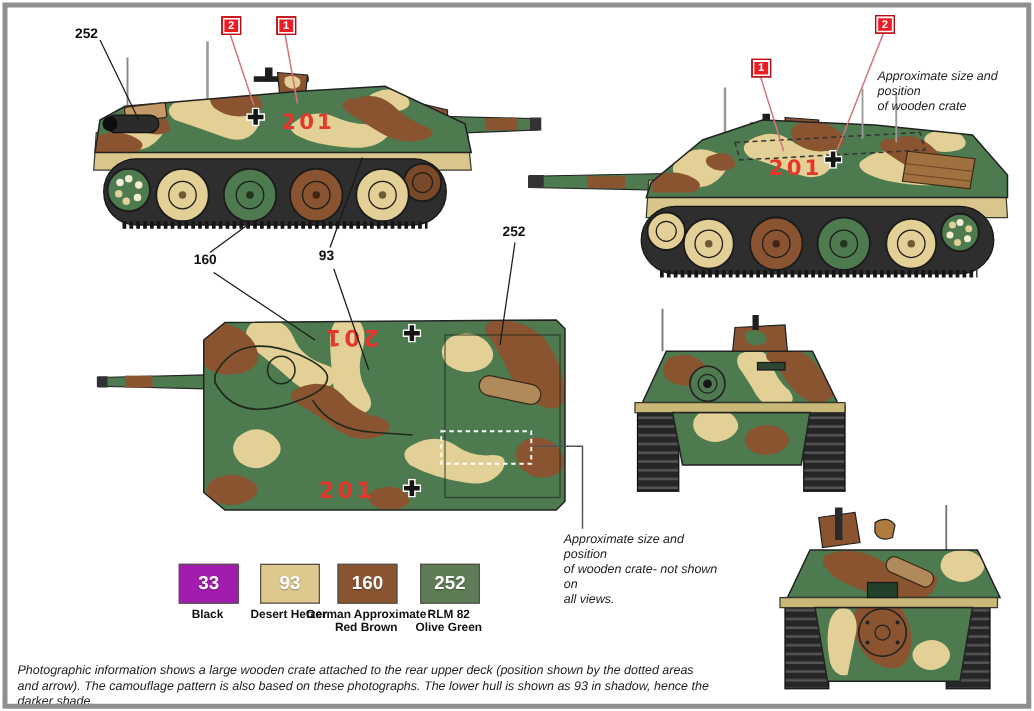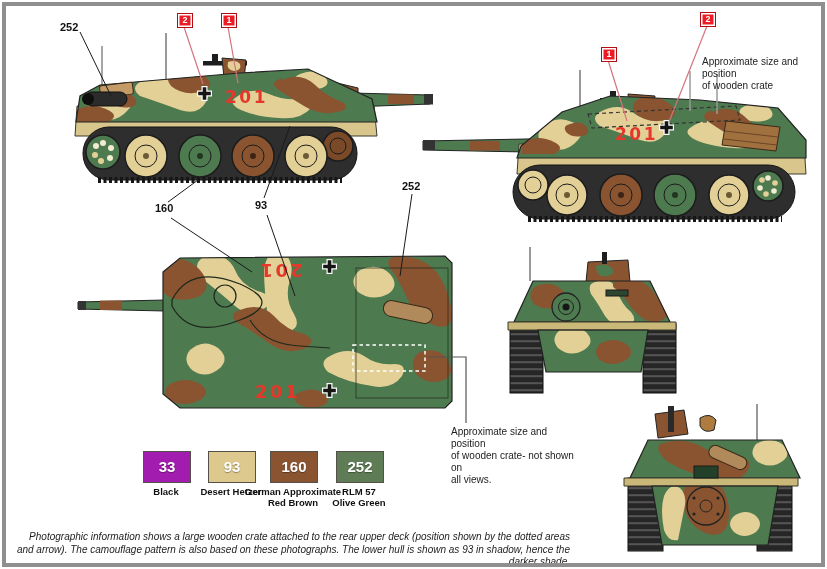--- a/index.html
+++ b/index.html
@@ -4,34 +4,34 @@
 <style>
   html,body{margin:0;padding:0;background:#fff;}
   #page{position:relative;width:827px;height:569px;background:#fff;overflow:hidden;
         font-family:"Liberation Sans","DejaVu Sans",sans-serif;color:#111;}
   #frame{position:absolute;inset:2px;border:4px solid #8f8f8f;pointer-events:none;}
   .abs{position:absolute;}
   .lbl{position:absolute;font-size:11px;font-weight:bold;color:#111;}
   .redbox{position:absolute;width:14px;height:13px;background:#ed1c24;border:1px solid #b20f14;
           box-shadow:inset 0 0 0 1.5px #fff;color:#fff;font-size:9px;font-weight:bold;
           text-align:center;line-height:13px;}
-  .note{position:absolute;font-size:10px;color:#222;line-height:12px;white-space:pre-line;}
+  .note{position:absolute;font-size:10px;font-style:italic;color:#222;line-height:12px;white-space:pre-line;}
   .header{position:absolute;left:312px;top:11px;width:210px;text-align:center;}
   .header .t{font-size:11.5px;font-weight:bold;}
   .header .d{font-size:10.5px;line-height:13px;margin-top:1px;white-space:pre-line;}
   .marker{display:inline-block;width:11px;height:11px;border-radius:50%;background:#f0a432;
           border:1px solid #222;color:#111;font-size:8px;font-weight:bold;line-height:11px;
           text-align:center;vertical-align:-1px;margin-right:3px;}
   .chip{position:absolute;width:46px;height:30px;border:1px solid #55504a;
         color:#fff;font-size:15px;font-weight:bold;text-align:center;line-height:30px;
         text-shadow:0 1px 1px rgba(0,0,0,.35);}
   .chipname{position:absolute;width:100px;text-align:center;font-size:9.5px;font-weight:bold;
             line-height:11px;white-space:pre-line;}
   .footer{position:absolute;left:14px;top:531px;width:556px;font-size:10px;font-style:italic;
-          line-height:12.5px;color:#222;text-align:right;}
+          line-height:12.5px;color:#222;}
   svg text.tac{font-family:"DejaVu Sans","Liberation Sans",sans-serif;font-weight:bold;fill:#e5372b;letter-spacing:2.5px;}
 </style>
 </head>
 <body>
 
 <div id="page">
 
   <svg class="abs" width="827" height="569" viewBox="0 0 827 569">
     <defs>
       <symbol id="bk" viewBox="0 0 20 20">
@@ -333,20 +333,20 @@
 
   <div>
     <div class="chip" style="left: 143px; top: 451px; background: #a21caf;">33</div>
     <div class="chip" style="left: 208px; top: 451px; color: rgb(255, 255, 255); background: rgb(221, 200, 142);">93</div>
     <div class="chip" style="left: 270px; top: 451px; background: rgb(138, 84, 48);">160</div>
     <div class="chip" style="left: 336px; top: 451px; background: rgb(94, 124, 85);">252</div>
     <div class="chipname" style="left:116px;top:486px;">Black</div>
     <div class="chipname" style="left:181px;top:486px;">Desert Hetzer</div>
     <div class="chipname" style="left:243px;top:486px;">German Approximate
 Red Brown</div>
-    <div class="chipname" style="left:309px;top:486px;">RLM 57
+    <div class="chipname" style="left:309px;top:486px;">RLM 82
 Olive Green</div>
   </div>
 
   <div class="footer">Photographic information shows a large wooden crate attached to the rear upper deck (position shown by the dotted areas and arrow). The camouflage pattern is also based on these photographs. The lower hull is shown as 93 in shadow, hence the darker shade.</div>
 
   <div id="frame"></div>
 </div>
 
 </body></html>

